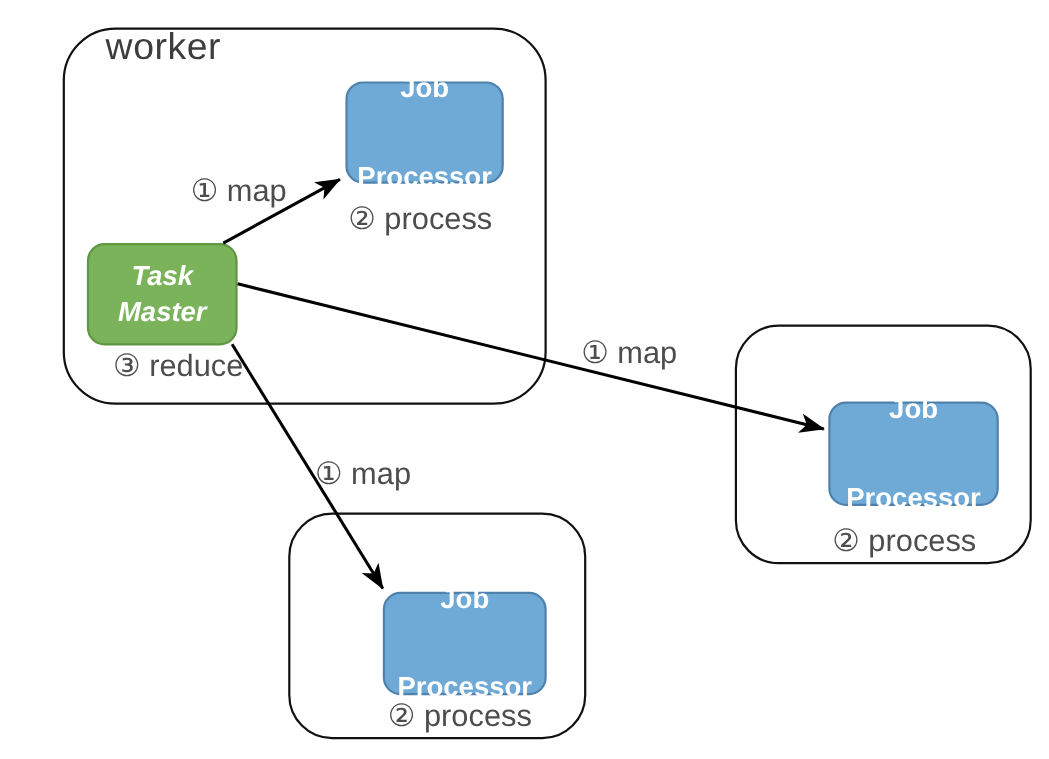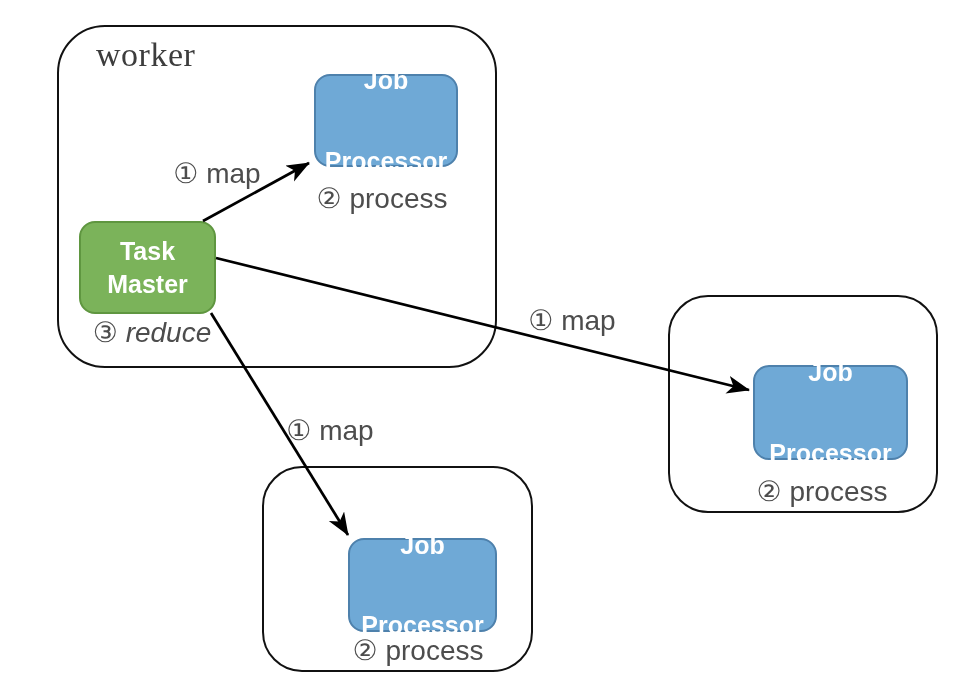--- a/index.html
+++ b/index.html
@@ -21,25 +21,24 @@
     border: 2.5px solid var(--container_border, #111111);
     box-sizing: border-box;
   }
   .container-box.worker   { left: 57px;  top: 25px;  width: 440px; height: 343px; border-radius: 48px; }
   .container-box.rightbox { left: 668px; top: 295px; width: 270px; height: 218px; border-radius: 40px; }
   .container-box.bottombox{ left: 262px; top: 466px; width: 271px; height: 206px; border-radius: 40px; }
 
   .group-title {
     position: absolute;
     left: 96px;
-    top: 36px;
+    top: 24px;
     font-size: 34px;
     color: var(--title_text, #3d3d3d);
     letter-spacing: 0.5px;
-    font-family: Liberation Serif, serif;
   }
 
   .node {
     position: absolute;
     box-sizing: border-box;
     border-radius: 16px;
     display: flex;
     flex-direction: column;
     align-items: center;
     justify-content: center;
@@ -50,36 +49,37 @@
     text-align: center;
   }
   .node.processor {
     background: var(--processor_fill, #6fa9d6);
     border: 2px solid var(--processor_border, #4e81ac);
     gap: 48px;
   }
   .node.master {
     background: var(--master_fill, #7bb35a);
     border: 2px solid var(--master_border, #5f9640);
+    font-style: italic;
   }
   .node.jp-top    { left: 314px; top: 74px;  width: 144px; height: 93px; }
   .node.jp-right  { left: 753px; top: 365px; width: 155px; height: 95px; }
   .node.jp-bottom { left: 348px; top: 538px; width: 149px; height: 94px; }
   .node.tm        { left: 79px;  top: 221px; width: 137px; height: 93px; }
 
   .annotation {
     position: absolute;
     transform: translateX(-50%);
     font-size: 28px;
     color: var(--annotation_text, #4d4d4d);
     white-space: nowrap;
   }
   .ann-map-top     { left: 217px; top: 157px; }
   .ann-process-top { left: 382px; top: 182px; }
-  .ann-reduce      { left: 152px; top: 316px; font-style: italic; }
+  .ann-reduce      { left: 162px; top: 316px; }
   .ann-map-right   { left: 572px; top: 304px; }
   .ann-process-right { left: 822px; top: 475px; }
   .ann-map-bottom  { left: 330px; top: 414px; }
   .ann-process-bottom { left: 418px; top: 634px; }
 
   .arrow-layer {
     position: absolute;
     left: 0;
     top: 0;
     pointer-events: none;

